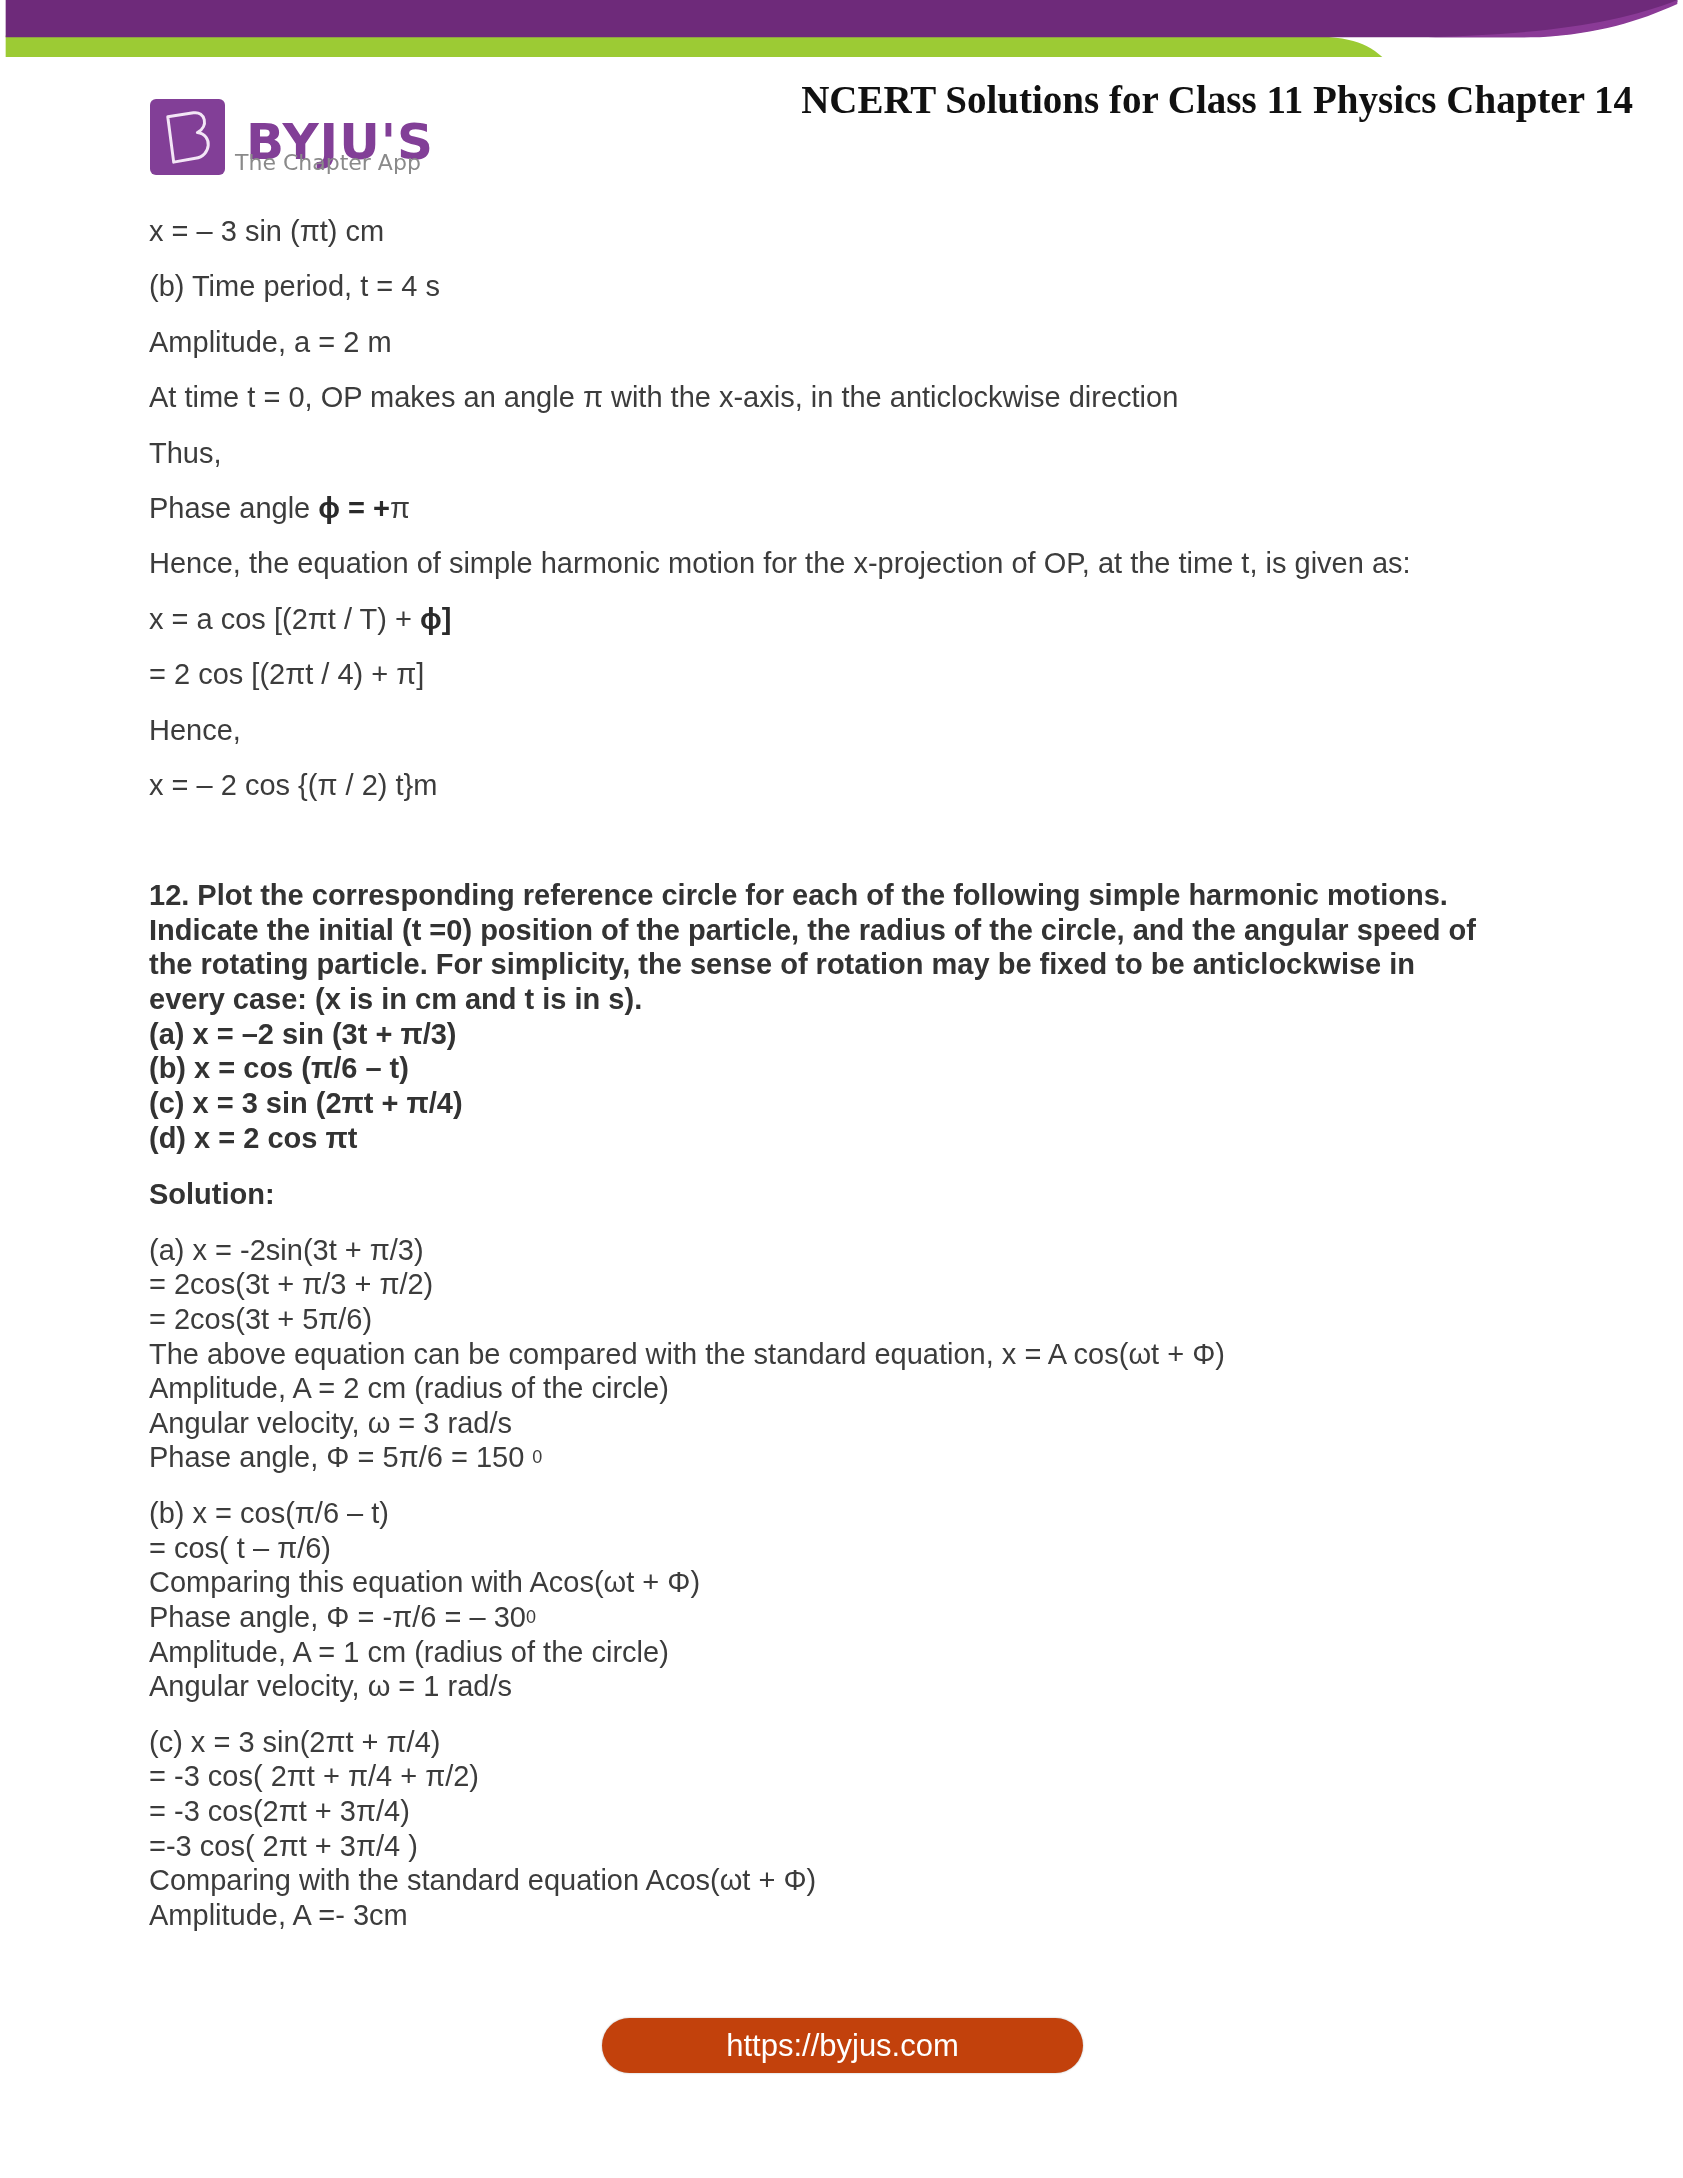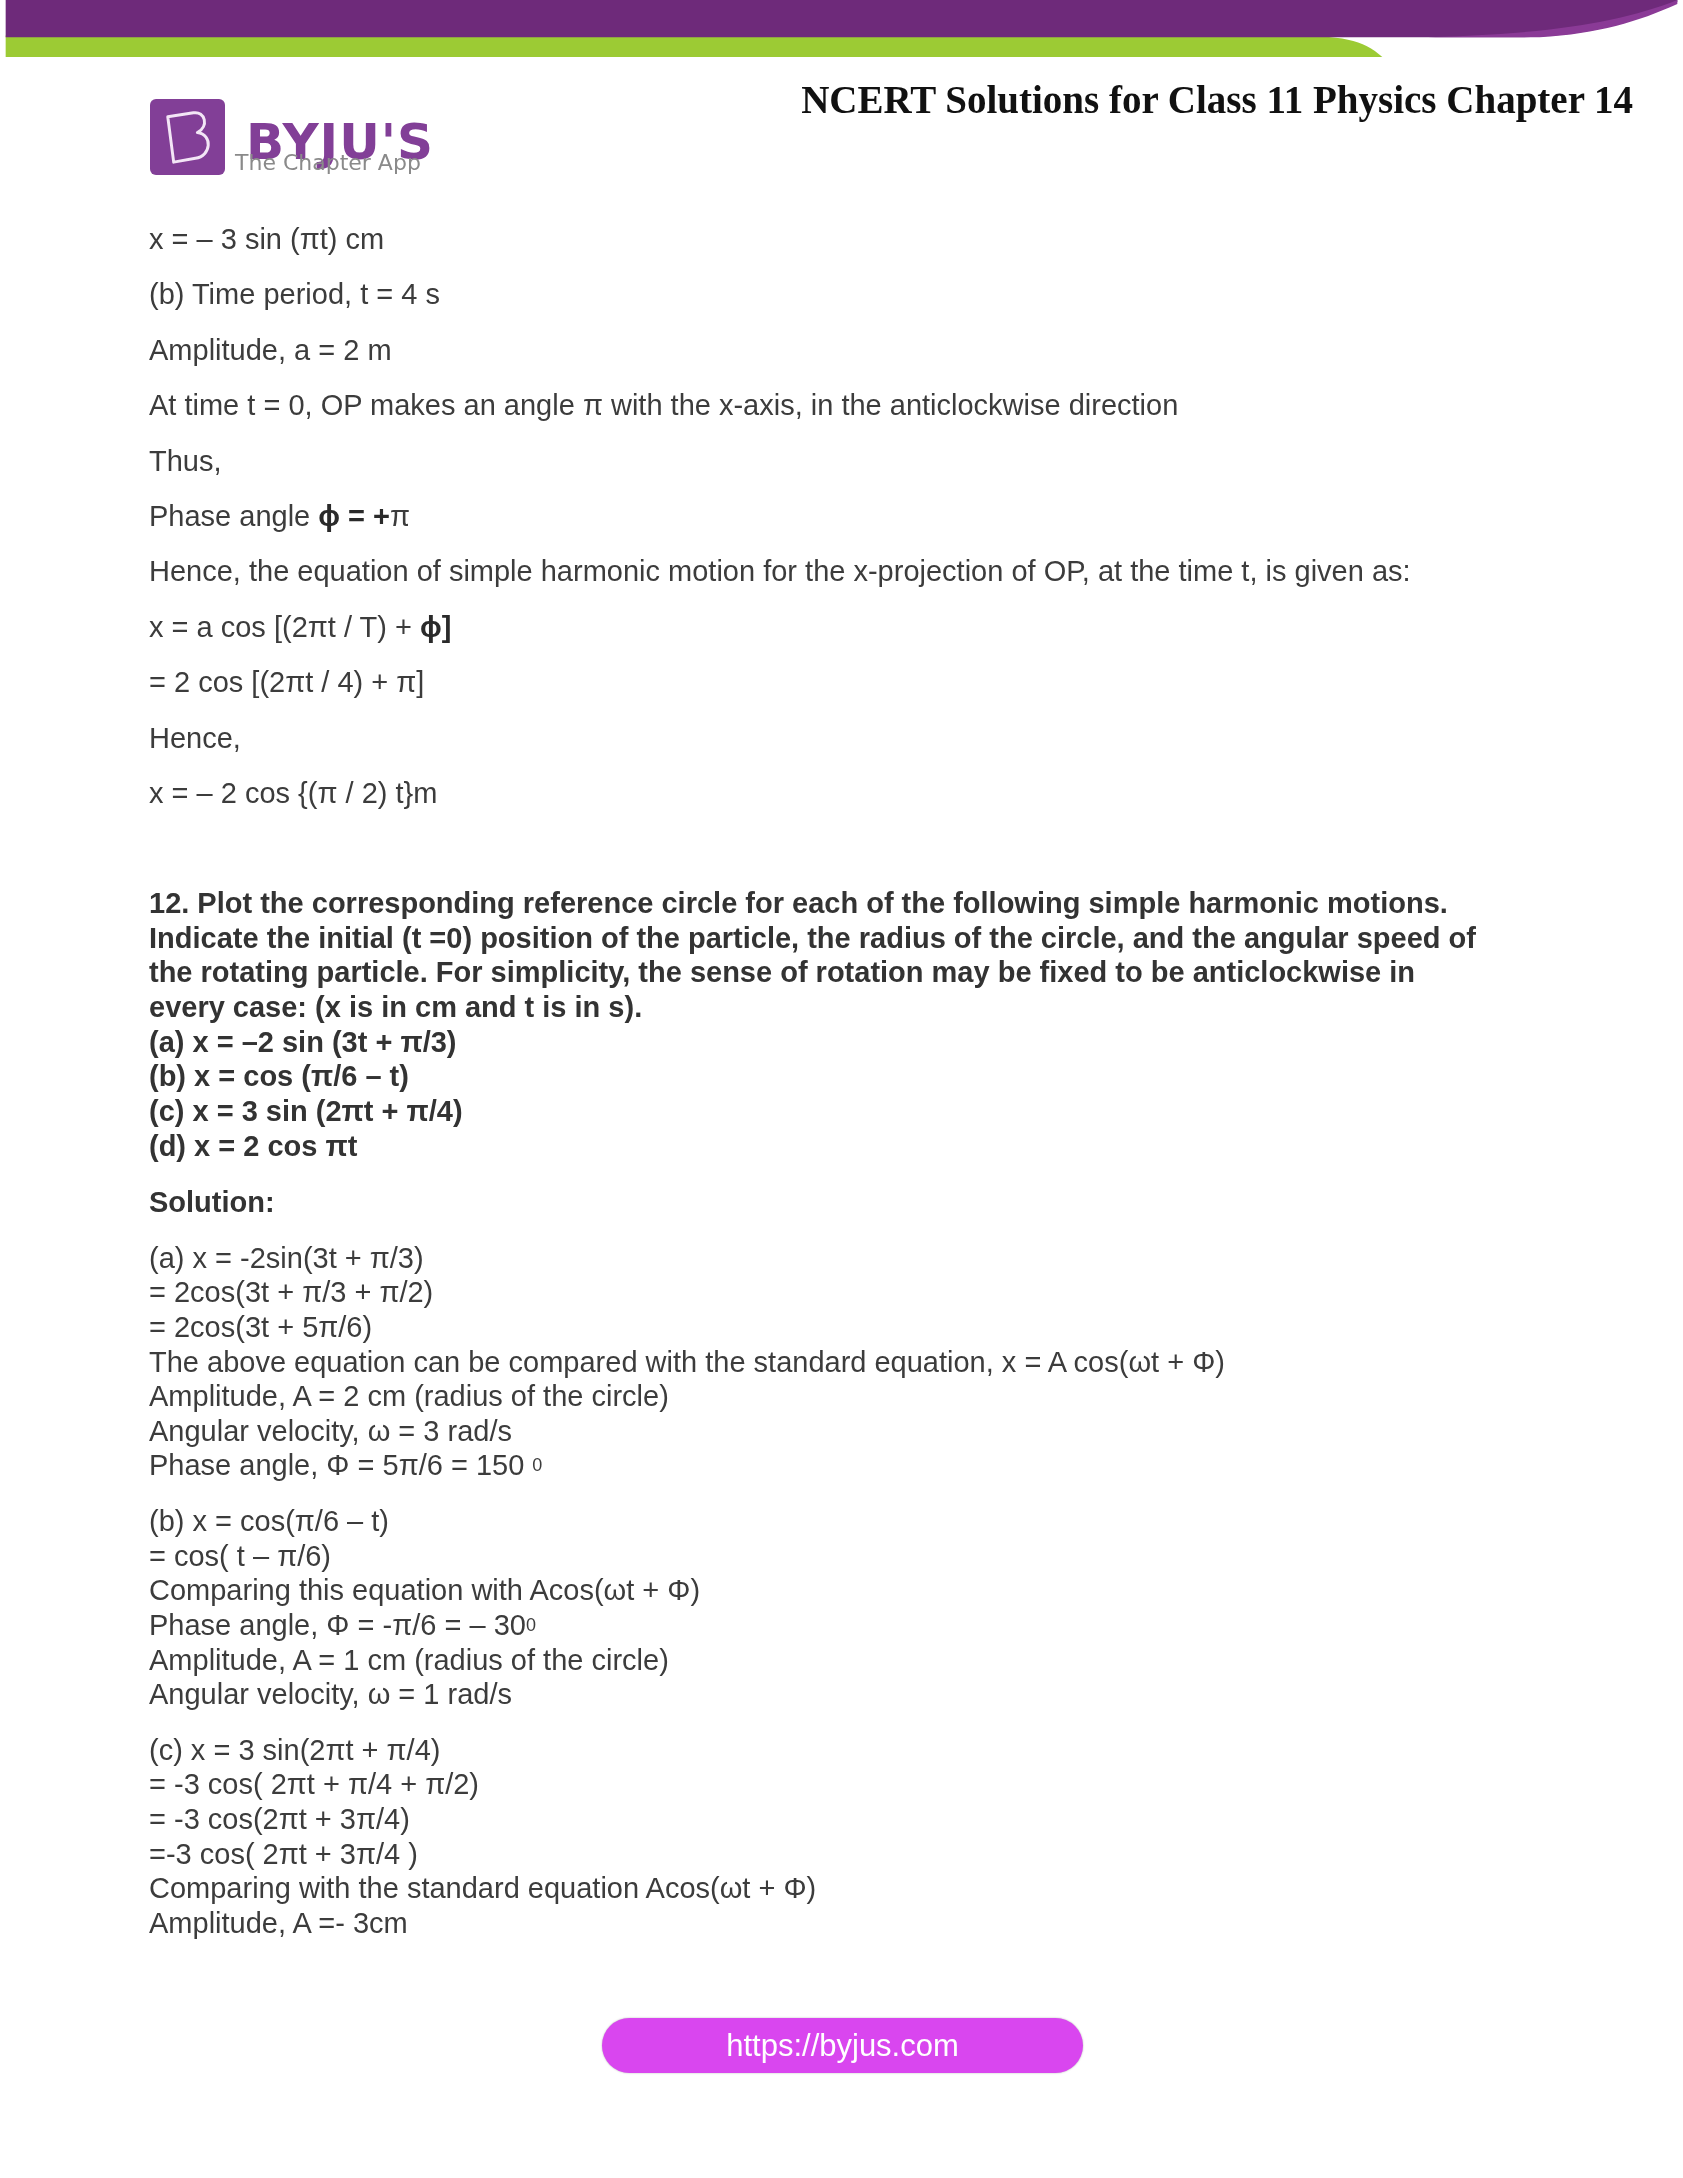--- a/index.html
+++ b/index.html
@@ -27,28 +27,28 @@
     font-size:22px; color:#8a8a8a; line-height:26px;
   }
   .doc-title {
     position:absolute; right:50px; top:77px; text-align:right;
     font-family:"Liberation Serif", serif; font-weight:bold;
     font-size:39px; line-height:45px; color:#111;margin-left:12px;
   }
   .content { position:absolute; left:149px; top:0; width:1406px; }
   .line {
     position:absolute; left:0; white-space:nowrap;
-    font-size:29px; line-height:34px; color:#3c3c3c;margin-top:8px;
+    font-size:29px; line-height:34px; color:#3c3c3c;
   }
   .b { font-weight:bold; color:#2a2a2a; }
   .q { font-weight:bold; color:#333; font-size:29px; line-height:35px;text-align:right; }
   sup { font-size:18px; position:relative; top:-4px; vertical-align:baseline; }
   .footer-pill {
     position:absolute; left:602px; top:2018px; width:481px; height:55px;
-    background:#d946ef; border-radius:28px;
+    background:#c2410c; border-radius:28px;
     display:flex; align-items:center; justify-content:center;
     box-shadow:0 0 2px rgba(0,0,0,0.3);
   }
   .footer-pill span {
     color:#ffffff; font-size:31px; font-family:"Liberation Sans", sans-serif;
   }
 </style>
 </head>
 <body>
 

